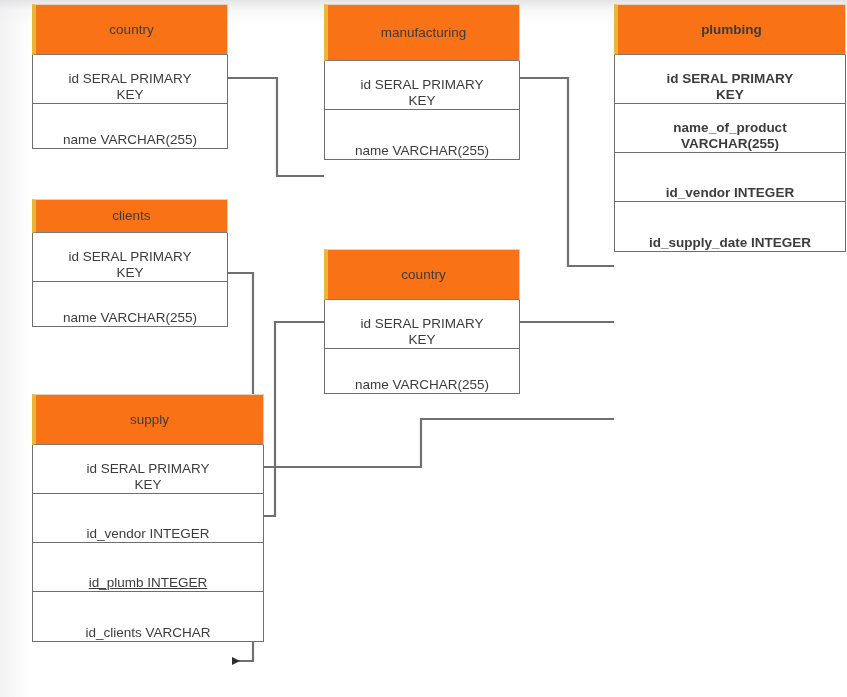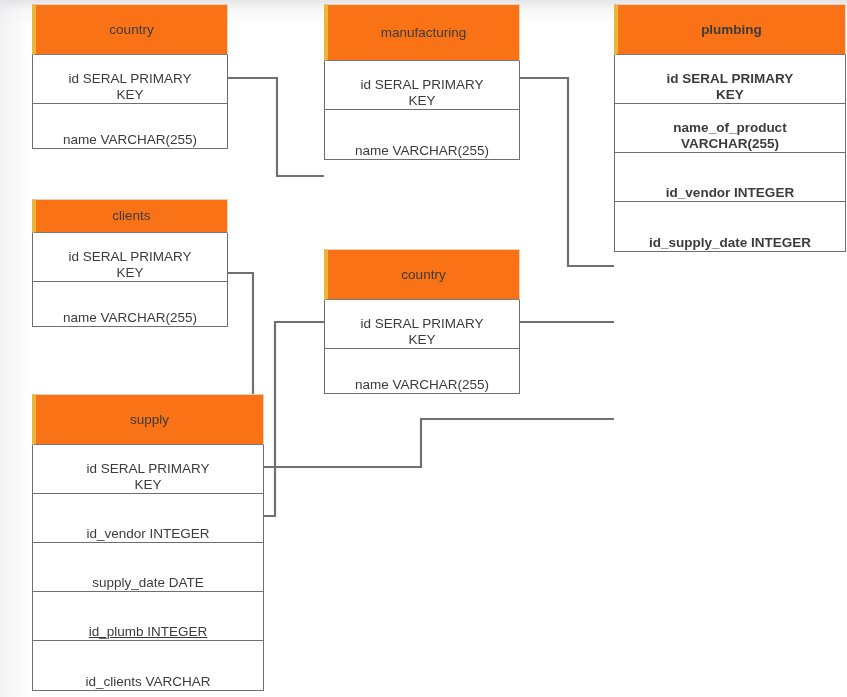--- a/index.html
+++ b/index.html
@@ -165,23 +165,20 @@
       </div>
       <div class="entity" style="left: 32px; top: 394px; width: 232px;">
         <div class="entity-header" style="height: 51px;">supply</div>
         <div class="entity-rows">
           <div class="field" style="height: 49px;">
             <span>id SERAL PRIMARY<br>KEY</span>
           </div>
           <div class="field" style="height: 49px;">
             <span>id_vendor INTEGER</span>
           </div>
-          <div class="field" style="height: 49px;">
-            <span>supply_date DATE</span>
-          </div>
           <div class="field" style="height: 49px; text-decoration: underline;">
             <span>id_plumb INTEGER</span>
           </div>
           <div class="field" style="height: 49px;">
             <span>id_clients VARCHAR</span>
           </div>
         </div>
       </div>
     </div>
 </div>

